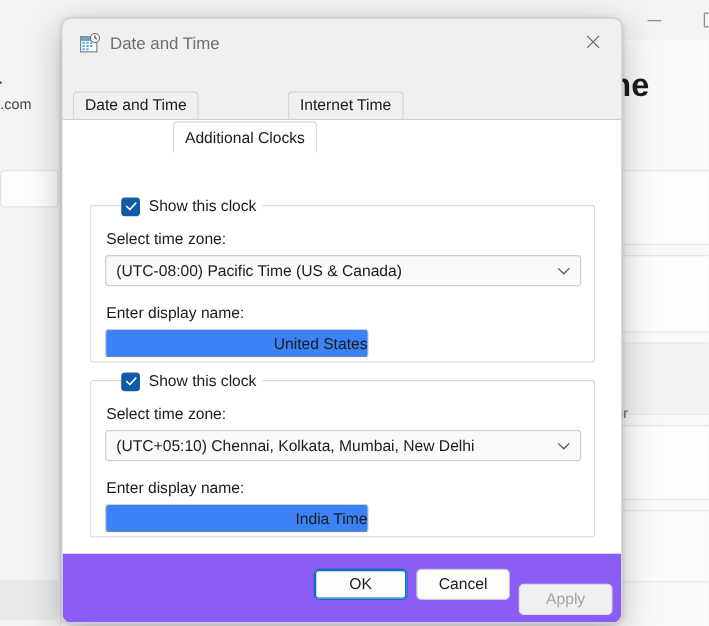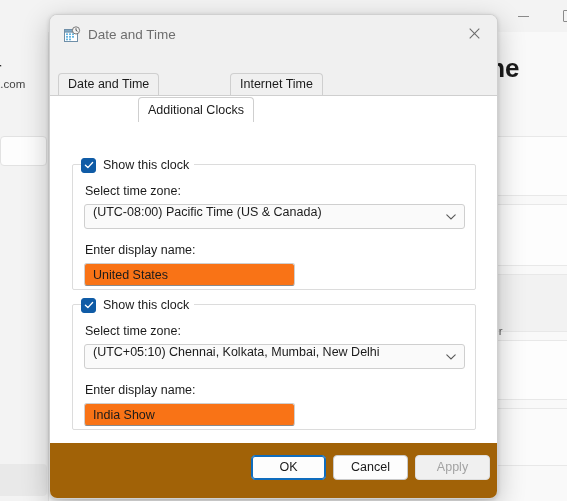--- a/index.html
+++ b/index.html
@@ -259,21 +259,21 @@
     border: 1px solid #dcdcdc;
     border-radius: 2px;
     box-sizing: border-box;
     background: #ffffff;
   }
   #clock-group-0 { top: 68px; }
   #clock-group-1 { top: 208px; }
 
   .clock-check {
     position: absolute;
-    left: 8px; top: -9px;
+    left: 24px; top: -9px;
     height: 18px;
     display: flex;
     align-items: center;
     background: #ffffff;
     padding-right: 5px;
   }
   .checkbox {
     width: 15px; height: 15px;
     background: #0f5ba6;
     border: 1px solid #0f5ba6;
@@ -304,20 +304,21 @@
 
   .combo {
     position: absolute;
     left: 11px; top: 39px;
     width: 381px; height: 25px;
     background: #fafafa;
     border: 1px solid #cfcfcf;
     border-radius: 3px;
     box-sizing: border-box;
     display: flex;
+    align-items: center;
   }
   .combo-text {
     margin-left: 8px;
     font-size: 12.5px;
     color: #1b1b1b;
     white-space: nowrap;
     overflow: hidden;
     flex: 1;
   }
   .combo-arrow {
@@ -326,43 +327,44 @@
     align-items: center;
     justify-content: center;
     flex: none;
   }
   .combo-arrow svg { display: block; }
 
   .textbox {
     position: absolute;
     left: 11px; top: 98px;
     width: 211px; height: 23px;
-    background: #f97316;
+    background: #3b82f6;
     border: 1px solid #cfcfcf;
     border-bottom-color: #8a8a8a;
     border-radius: 3px;
     box-sizing: border-box;
     display: flex;
     align-items: center;
+    justify-content: flex-end;
   }
   .textbox-text {
     margin-left: 8px;
     font-size: 12.5px;
     color: #1b1b1b;
     white-space: nowrap;
     overflow: hidden;
   }
 
   
   #dlg-footer {
     position: absolute;
     left: 0; bottom: 0;
     width: 447px;
     height: 55px;
-    background: #a16207;
+    background: #8b5cf6;
   }
   .dlg-btn {
     position: absolute;
     top: 12px;
     height: 25px;
     font-size: 12.5px;
     line-height: 23px;
     text-align: center;
     background: #fdfdfd;
     border: 1px solid #c9c9c9;
@@ -376,20 +378,21 @@
     width: 75px;
     border: 1px solid #0f6cbd;
     box-shadow: 0 0 0 1px #0f6cbd inset;
   }
   #btn-cancel { left: 283px; width: 75px; }
   #btn-apply {
     left: 365px; width: 75px;
     color: #a3a3a3;
     background: #f0f0f0;
     border-color: #dedede;
+    margin-top: 12px;
   }
 </style>
 </head>
 <body>
 
 <div id="bg-settings">
 
   <div id="bg-titlebar">
     <div class="bg-wincontrol" id="bg-min">
       <div class="bg-min-glyph"></div>
@@ -498,21 +501,21 @@
       <div class="combo">
         <span class="combo-text">(UTC+05:10) Chennai, Kolkata, Mumbai, New Delhi</span>
         <span class="combo-arrow">
           <svg width="10" height="6" viewBox="0 0 10 6">
             <path d="M0.8 0.9 L5 5 L9.2 0.9" stroke="#5a5a5a" stroke-width="1.1" fill="none" stroke-linecap="round"></path>
           </svg>
         </span>
       </div>
       <div class="field-label label-dn">Enter display name:</div>
       <div class="textbox">
-        <span class="textbox-text">India Show</span>
+        <span class="textbox-text">India Time</span>
       </div>
     </div>
   </div>
 
   <div id="dlg-footer">
     <div class="dlg-btn" id="btn-ok">OK</div>
     <div class="dlg-btn" id="btn-cancel">Cancel</div>
     <div class="dlg-btn" id="btn-apply">Apply</div>
   </div>
 </div>

